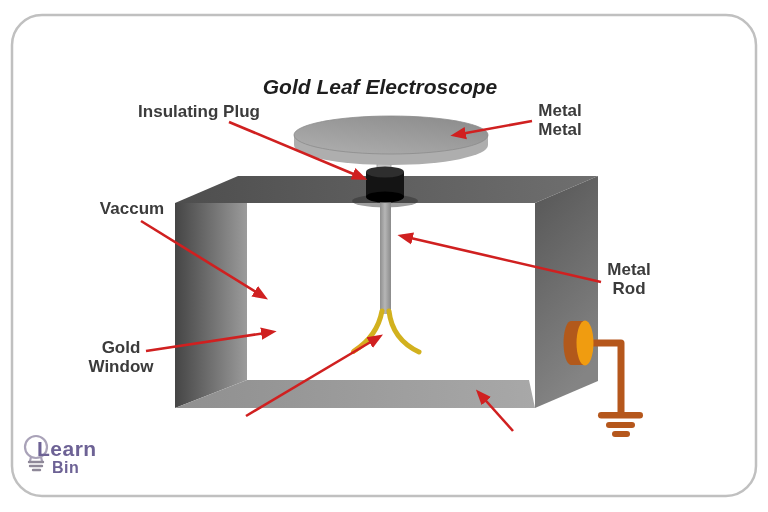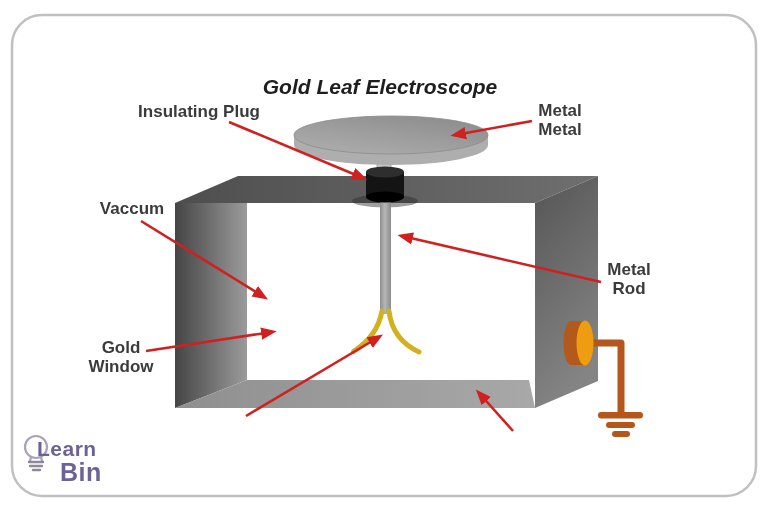--- a/index.html
+++ b/index.html
@@ -20,21 +20,21 @@
   }
   .title{
     position:absolute;left:380px;top:31px;transform:translateX(-50%);
     color:var(--title);font-weight:bold;font-style:italic;font-size:21px;white-space:nowrap;margin-top:44px;
   }
   .logo-text{
     position:absolute;color:var(--logo-purple);font-weight:bold;line-height:1;
     white-space:nowrap;
   }
   .logo-learn{left:37px;top:438px;font-size:21px;letter-spacing:0.5px;}
-  .logo-bin{left:60px;top:460px;font-size:25px;letter-spacing:0.5px;}
+  .logo-bin{left:52px;top:460px;font-size:16px;letter-spacing:0.5px;}
   .arrow-line{stroke:var(--arrow);stroke-width:2.6;fill:none;}
   .arrow-head{fill:var(--arrow);}
   .leaf{stroke:var(--gold);stroke-width:5;fill:none;stroke-linecap:round;}
   .leaf-hi{stroke:var(--gold-hi);stroke-width:4;fill:none;stroke-linecap:round;}
   .wire{stroke:var(--wire);stroke-width:7;fill:none;stroke-linejoin:round;}
   .gbar{fill:var(--wire);}
   .frame{stroke:var(--border);stroke-width:2.5;fill:none;}
   .bulb{stroke:var(--logo-bulb);stroke-width:2.2;fill:none;stroke-linecap:round;}
   .bulb-base{stroke:var(--logo-base);stroke-width:2.4;stroke-linecap:round;}
 </style>

